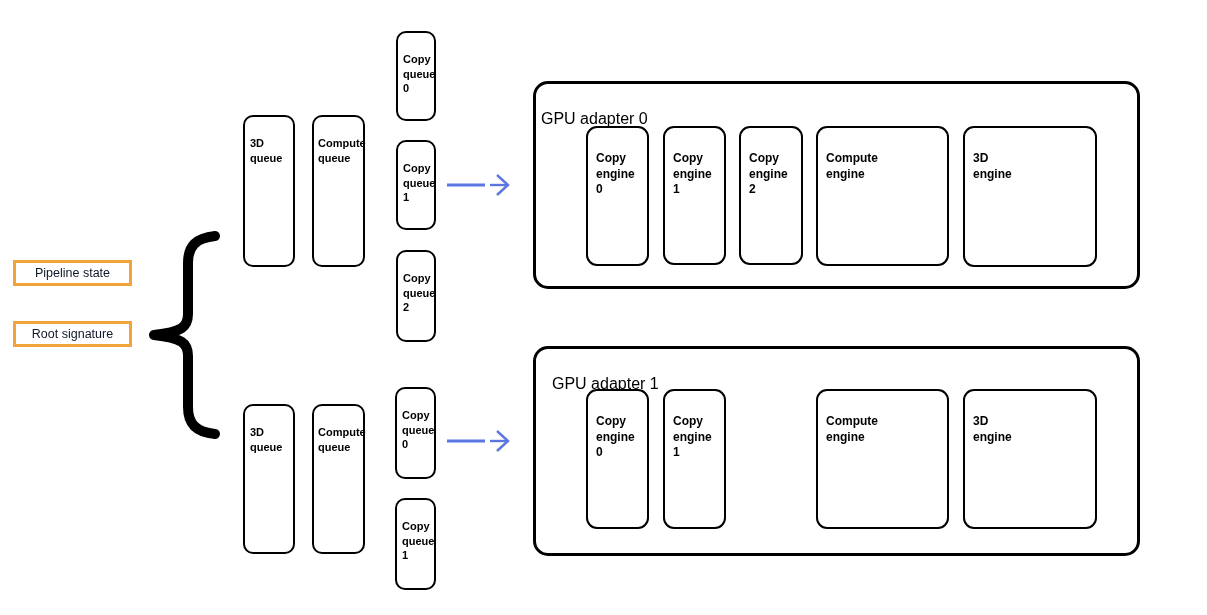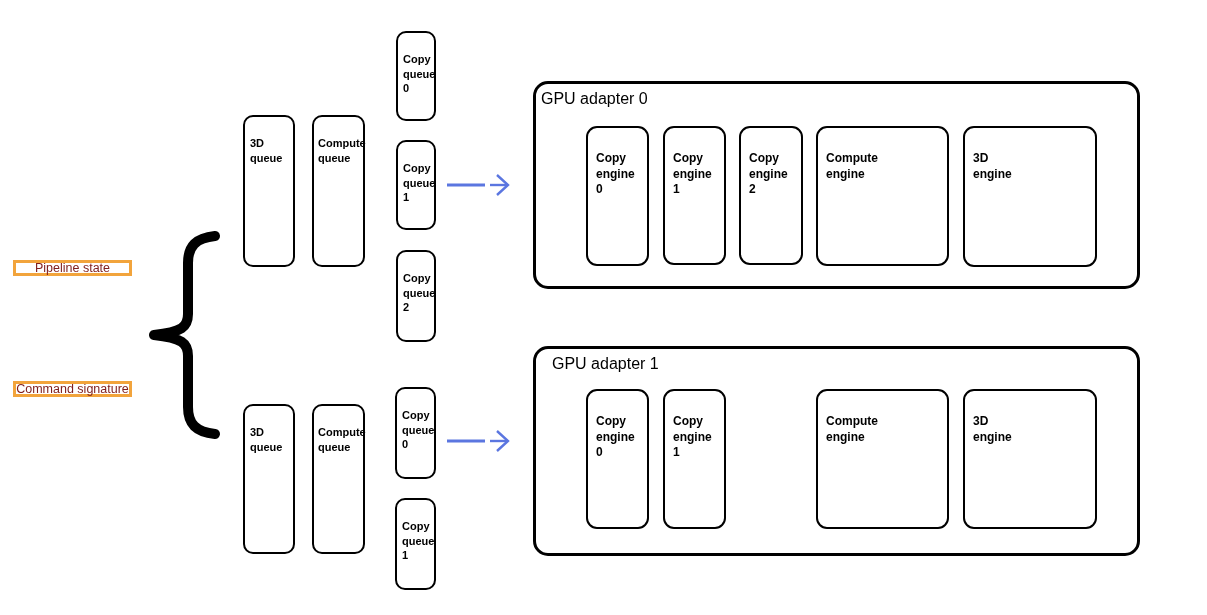--- a/index.html
+++ b/index.html
@@ -4,53 +4,53 @@
 <title></title>
 <style>
   * { margin:0; padding:0; box-sizing:border-box; }
   html,body { background:#ffffff; }
   #canvas {
     position:relative; width:1207px; height:615px; background:#ffffff;
     font-family:"Liberation Sans", sans-serif; color:#000;
     overflow:hidden;
   }
   .sig {
-    position:absolute; left:13px; width:119px; height:16px;
+    position:absolute; left:13px; width:119px; height:26px;
     border:3.5px solid #F2A43C; background:#fff;
     display:flex; align-items:center; justify-content:center;
-    font-size:12.5px; color:#7f1d1d; text-align:center; white-space:nowrap;
+    font-size:12.5px; color:#0f172a; text-align:center; white-space:nowrap;
   }
   .queue {
     position:absolute; border:2.5px solid #000; border-radius:10px; background:#fff;
     font-size:11px; font-weight:700; line-height:1.3;
     padding:5px 1px 0 5px; white-space:pre-line; overflow:visible;
   }
   .adapter {
     position:absolute; border:3px solid #000; border-radius:15px; background:#fff;
   }
   .adapter-title {
-    position:absolute; font-size:16px; font-weight:400; white-space:nowrap;
+    position:absolute; font-size:16px; font-weight:400; white-space:nowrap;margin-top:20px;
   }
   .engine {
     position:absolute; border:2.5px solid #000; border-radius:11px; background:#fff;
     font-size:12px; font-weight:600; line-height:1.32;
     padding:7px 2px 0 8px; white-space:pre-line;
   }
   .abs { position:absolute; }
 </style>
 </head>
 <body>
 
 <div id="canvas">
 
   <div class="sig" style="top:260px;">
     <span>Pipeline state</span>
   </div>
-  <div class="sig" style="top:381px;">
-    <span>Command signature</span>
+  <div class="sig" style="top:321px;">
+    <span>Root signature</span>
   </div>
 
   <svg class="abs" style="left:140px; top:230px;" width="84" height="210" viewBox="0 0 84 210">
     <path d="M 75 6 C 56 8, 48 16, 48 33 L 48 84 C 48 97, 42 102, 14 105 C 42 108, 48 113, 48 126 L 48 177 C 48 194, 56 202, 75 204" fill="none" stroke="#000000" stroke-width="10" stroke-linecap="round" stroke-linejoin="round"></path>
   </svg>
 
   <div class="queue" style="left:243px; top:115px; width:52px; height:152px;">
     <span>3D
 queue</span>
   </div>

